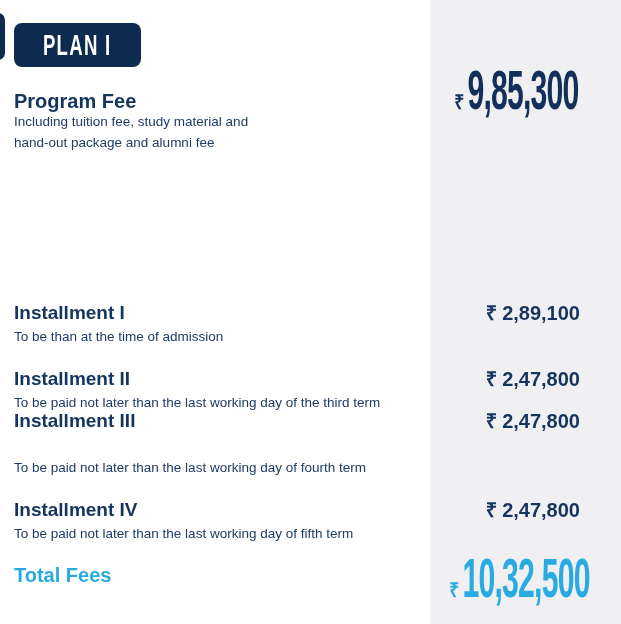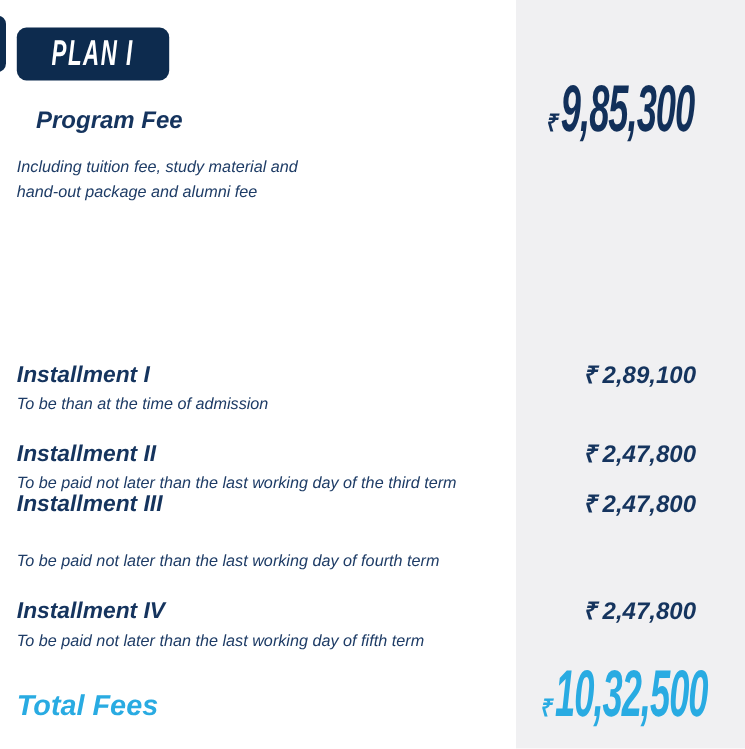--- a/index.html
+++ b/index.html
@@ -13,21 +13,20 @@
   * { margin: 0; padding: 0; box-sizing: border-box; }
   html, body { background: #fff; }
   body { font-family: "Liberation Sans", sans-serif; }
 
   .page {
     position: relative;
     width: 621px;
     height: 624px;
     background: var(--white);
     overflow: hidden;
-    font-style: italic;
   }
 
   .right-panel {
     position: absolute;
     left: 430px; top: 0;
     width: 191px; height: 624px;
     background: var(--panel);
   }
 
   .edge-accent {
@@ -60,26 +59,25 @@
     transform-origin: center center;
     line-height: 1;
   }
 
   .fee-title {
     position: absolute;
     left: 14px; top: 90px;
     font-size: 20px;
     font-weight: 700;
     color: var(--heading);
-    margin-left: 16px;
   }
 
   .fee-desc {
     position: absolute;
-    left: 14px; top: 128px;
+    left: 14px; top: 111px;
     font-size: 13.5px;
     line-height: 21px;
     color: var(--body);
     white-space: pre-line;
   }
 
   .big-amount {
     position: absolute;
     white-space: nowrap;
     line-height: 1;
@@ -134,24 +132,23 @@
   .r1 .row-title, .r1 .row-amount { top: 368px; }
   .r1 .row-desc  { top: 394px; }
   .r2 .row-title, .r2 .row-amount { top: 410px; }
   .r2 .row-desc  { top: 459px; }
   .r3 .row-title, .r3 .row-amount { top: 499px; }
   .r3 .row-desc  { top: 525px; }
 
   .total-label {
     position: absolute;
     left: 14px; top: 564px;
-    font-size: 24px;
+    font-size: 20px;
     font-weight: 700;
     color: var(--cyan);
-    margin-top: 11px;
   }
 </style>
 </head>
 <body>
 
 <div class="page">
 
   <div class="right-panel"></div>
 
   <div class="edge-accent"></div>

